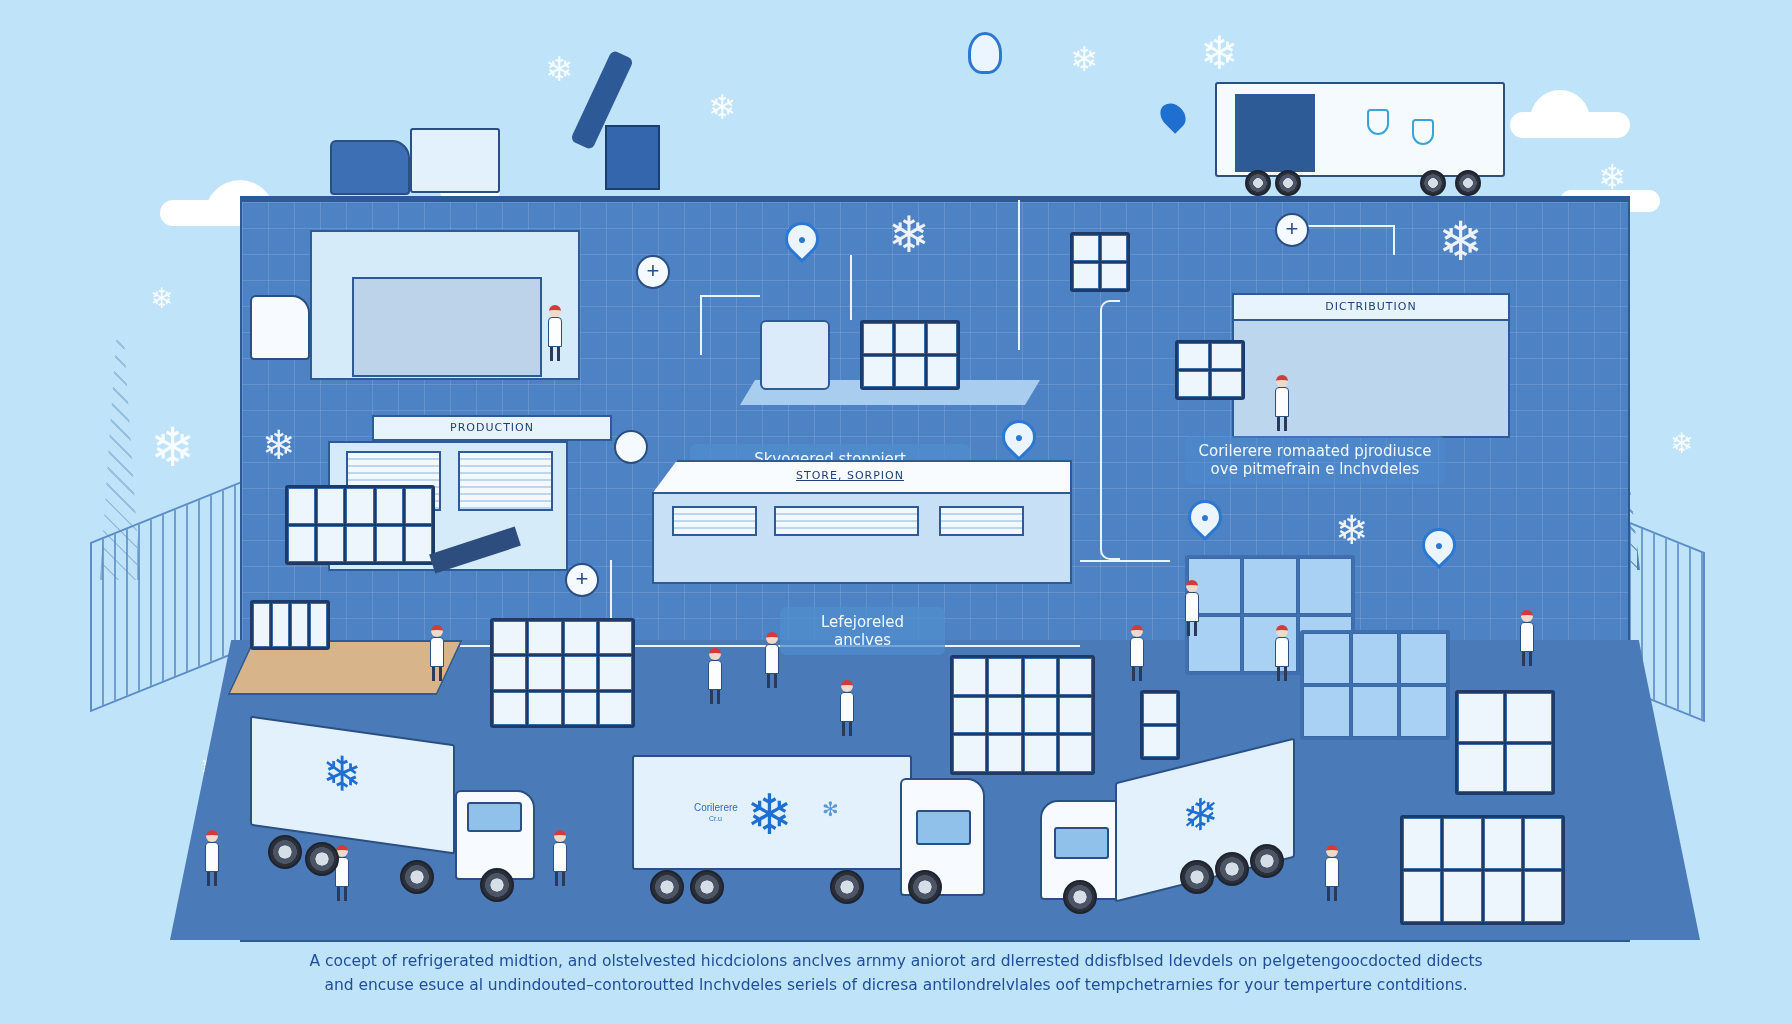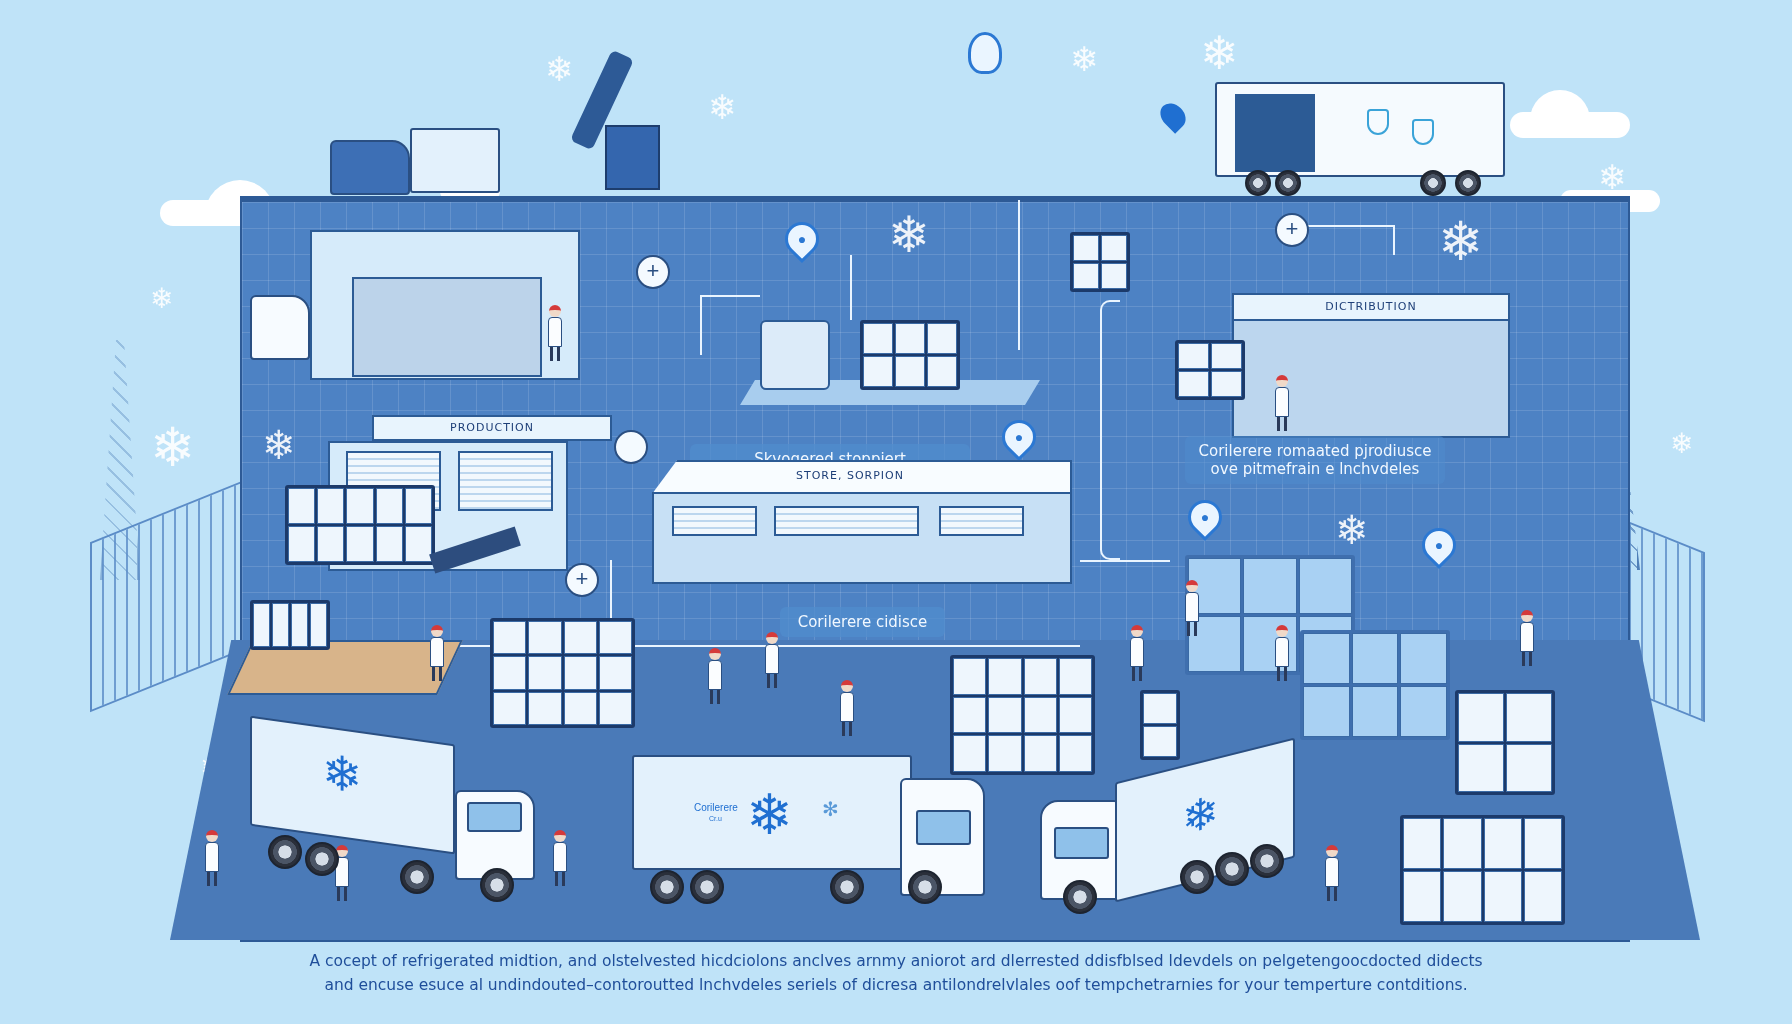--- a/index.html
+++ b/index.html
@@ -209,28 +209,28 @@
     <div class="box"></div>
     <div class="box"></div>
     <div class="box"></div>
     <div class="box"></div>
 </div>
 <div class="abs" style="left:430px;top:540px;width:90px;height:20px;background:#2d4d7e;transform:rotate(-18deg);"></div>
 
 <div class="label-pill" style="left:690px;top:444px;width:280px;">Skvogered stoppjert adoplelemanion</div>
 
 <div class="abs" style="left:652px;top:460px;width:420px;height:34px;background:#f8fcff;border:2px solid #2c5b95;clip-path:polygon(6% 0,100% 0,100% 100%,0 100%);"></div>
-<div class="sign" style="left:760px;top:465px;width:180px;height:24px;line-height:22px;border:none;background:transparent;">STORE, SORPION</div>
+<div class="sign" style="left:760px;top:465px;width:180px;height:24px;line-height:22px;border:none;background:transparent;text-decoration:underline;">STORE, SORPION</div>
 <div class="room" style="left:652px;top:492px;width:420px;height:92px;background:#c7e0f5;">
   <div class="shutter" style="left:18px;top:12px;width:85px;height:30px;"></div>
   <div class="shutter" style="left:120px;top:12px;width:145px;height:30px;"></div>
   <div class="shutter" style="left:285px;top:12px;width:85px;height:30px;"></div>
 </div>
 
-<div class="label-pill" style="left:780px;top:607px;width:165px;">Corilerere cidisce</div>
+<div class="label-pill" style="left:780px;top:607px;width:165px;">Lefejoreled anclves</div>
 
 <div class="room" style="left:1232px;top:293px;width:278px;height:145px;background:#bcd6ee;"></div>
 <div class="sign" style="left:1232px;top:293px;width:278px;height:28px;line-height:24px;">DICTRIBUTION</div>
 <div class="pallet" style="left:1175px;top:340px;width:70px;height:60px;grid-template-columns:repeat(2,1fr);">
   <div class="box"></div>
     <div class="box"></div>
     <div class="box"></div>
     <div class="box"></div>
 </div>
 

